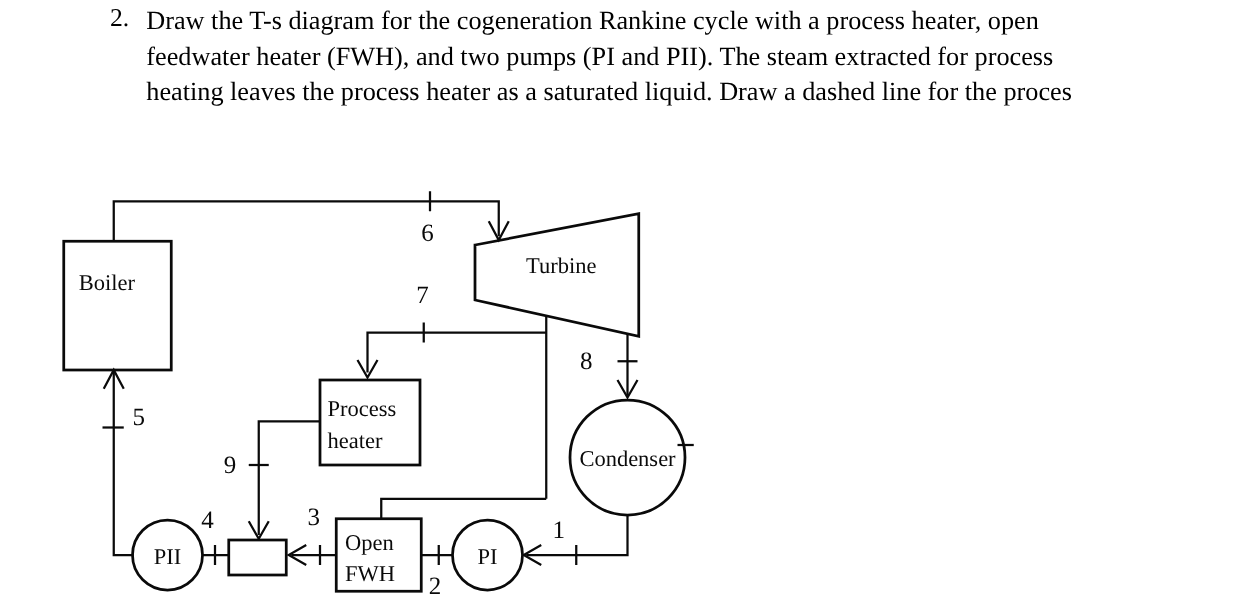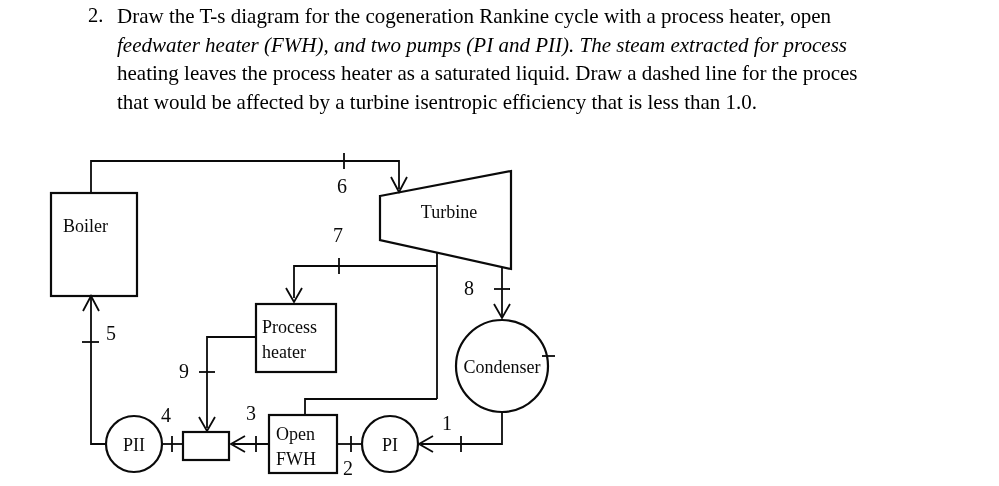--- a/index.html
+++ b/index.html
@@ -13,41 +13,40 @@
   }
   .problem{position:absolute;left:0;top:0;width:999px;height:130px;}
   .pnum{
     position:absolute;left:88px;top:4px;
     font-size:20.5px;white-space:nowrap;
   }
   .pline{
     position:absolute;left:117px;
     font-size:21px;white-space:nowrap;
   }
-  .pl0{top:4px;} .pl1{top:32.5px;font-style:italic;} .pl2{top:61px;} .pl3{top:89.5px;}
+  .pl0{top:4px;} .pl1{top:32.5px;} .pl2{top:61px;} .pl3{top:89.5px;}
   svg{position:absolute;left:0;top:0;}
   svg text{font-family:"Liberation Serif","DejaVu Serif",serif;fill:#0a0a0a;}
   .comp-label{font-size:18px;}
   .state-label{font-size:20px;text-anchor:middle;}
   .shape{fill:none;stroke:#0a0a0a;stroke-width:2.2;}
   .pipe{fill:none;stroke:#0a0a0a;stroke-width:1.8;}
   .tick{fill:none;stroke:#0a0a0a;stroke-width:1.8;}
   .arrow{fill:none;stroke:#0a0a0a;stroke-width:1.8;stroke-linejoin:miter;}
 </style>
 </head>
 <body>
 
 <div class="page">
 
   <div class="problem">
     <span class="pnum">2.</span>
     <div class="pline pl0">Draw the T-s diagram for the cogeneration Rankine cycle with a process heater, open</div>
     <div class="pline pl1">feedwater heater (FWH), and two pumps (PI and PII). The steam extracted for process</div>
     <div class="pline pl2">heating leaves the process heater as a saturated liquid. Draw a dashed line for the proces</div>
-    <div class="pline pl3">that would be affected by a turbine isentropic efficiency that is less than 1.0.</div>
   </div>
 
   <svg width="999" height="486" viewBox="0 0 999 486">
 
     <polyline class="pipe" points="91,193 91,161 399,161 399,189"></polyline>
     <line class="pipe" x1="437" y1="252" x2="437" y2="399"></line>
     <polyline class="pipe" points="437,266 294,266 294,298"></polyline>
     <polyline class="pipe" points="437,399 305,399 305,415"></polyline>
     <line class="pipe" x1="502" y1="267" x2="502" y2="316"></line>
     <polyline class="pipe" points="502,412 502,444 421,444"></polyline>

